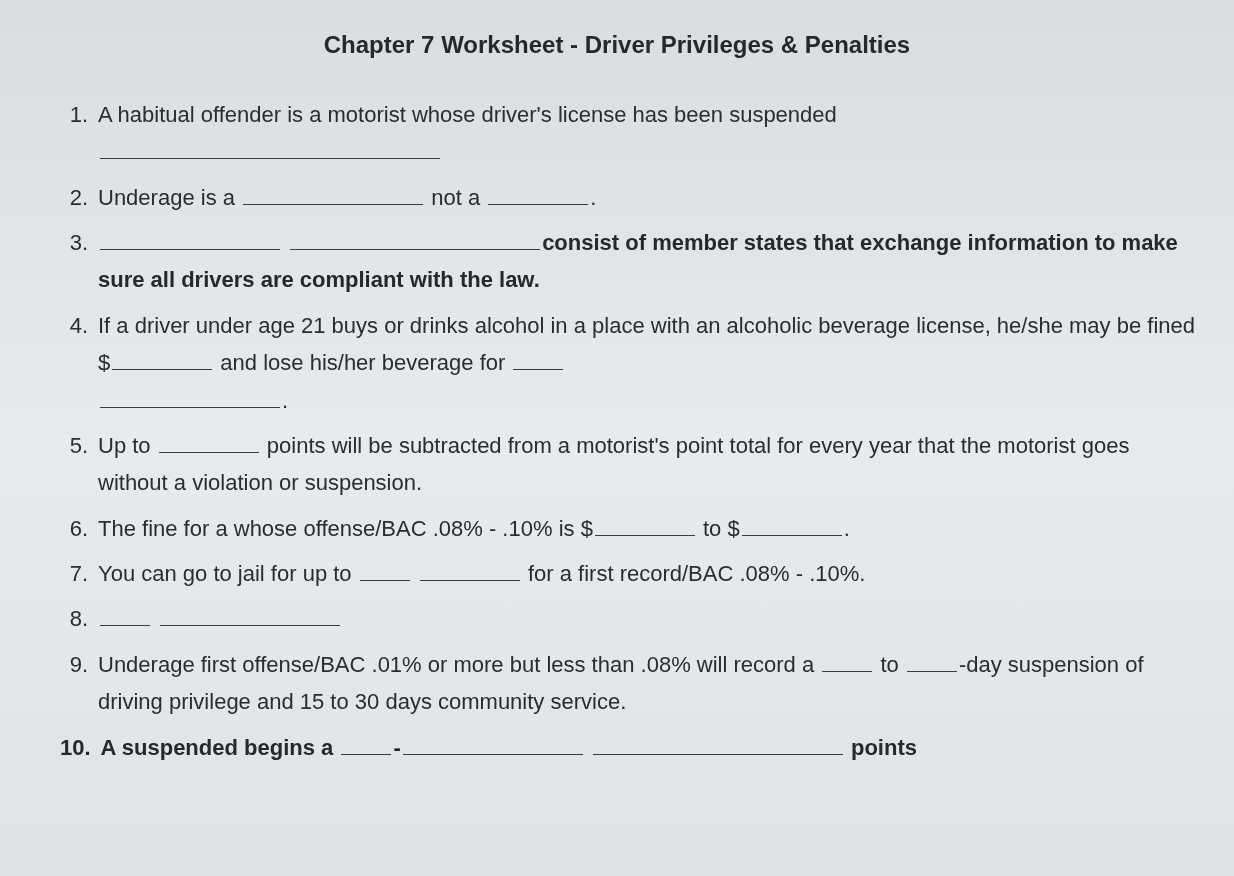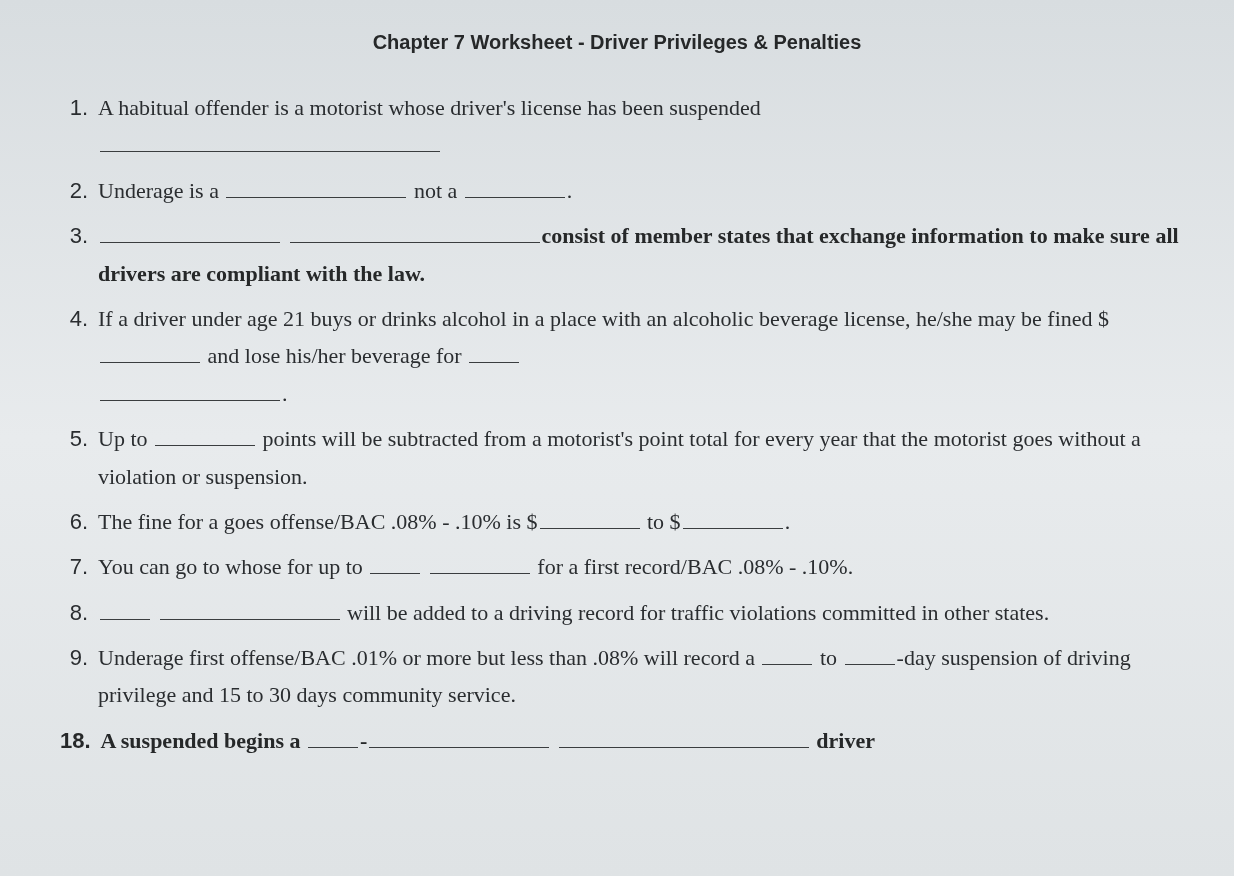--- a/index.html
+++ b/index.html
@@ -13,41 +13,40 @@
       padding: 20px 30px;
       color: #2a2d30;
       font-size: 22px;
       line-height: 1.7;
       min-height: 876px;
       width: 1234px;
     }
     .title {
       text-align: center;
       font-weight: bold;
-      font-size: 20px;
+      font-size: 24px;
       margin-bottom: 30px;
       margin-top: 5px;
       color: #262829;
     }
     .questions {
       padding-left: 30px;
     }
     .question {
       margin-bottom: 8px;
       display: flex;
       align-items: flex-start;
     }
     .q-num {
       min-width: 38px;
       text-align: right;
       padding-right: 10px;
     }
     .q-text {
       flex: 1;
-      font-family: Liberation Serif, serif;
     }
     .bold {
       font-weight: bold;
       color: #262829;
     }
     .blank {
       display: inline-block;
       border-bottom: 1.5px solid #3a3d3f;
       height: 1em;
       vertical-align: baseline;
@@ -106,47 +105,47 @@
   <div class="question">
     <div class="q-num">5.</div>
     <div class="q-text">
       <span>Up to </span><span class="blank blank-md"></span><span> points will be subtracted from a motorist's point total for every year that the motorist goes without a violation or suspension.</span>
     </div>
   </div>
 
   <div class="question">
     <div class="q-num">6.</div>
     <div class="q-text">
-      <span>The fine for a goes offense/BAC .08% - .10% is $</span><span class="blank blank-md"></span><span> to $</span><span class="blank blank-md"></span><span>.</span>
+      <span>The fine for a whose offense/BAC .08% - .10% is $</span><span class="blank blank-md"></span><span> to $</span><span class="blank blank-md"></span><span>.</span>
     </div>
   </div>
 
   <div class="question">
     <div class="q-num">7.</div>
     <div class="q-text">
-      <span>You can go to whose for up to </span><span class="blank blank-sm"></span> <span class="blank blank-md"></span><span> for a first record/BAC .08% - .10%.</span>
+      <span>You can go to jail for up to </span><span class="blank blank-sm"></span> <span class="blank blank-md"></span><span> for a first record/BAC .08% - .10%.</span>
     </div>
   </div>
 
   <div class="question">
     <div class="q-num">8.</div>
     <div class="q-text">
-      <span class="blank blank-sm"></span> <span class="blank blank-lg"></span><span> will be added to a driving record for traffic violations committed in other states.</span>
+      <span class="blank blank-sm"></span> <span class="blank blank-lg"></span>
     </div>
   </div>
 
   <div class="question">
     <div class="q-num">9.</div>
     <div class="q-text">
       <span>Underage first offense/BAC .01% or more but less than .08% will record a </span><span class="blank blank-sm"></span><span> to </span><span class="blank blank-sm"></span><span>-day suspension of driving privilege and 15 to 30 days community service.</span>
     </div>
   </div>
 
   <div class="question">
-    <div class="q-num bold">18.</div>
+    <div class="q-num bold">10.</div>
     <div class="q-text bold">
-      <span>A suspended begins a </span><span class="blank blank-sm"></span><span>-</span><span class="blank blank-lg"></span> <span class="blank blank-xl"></span><span> driver</span>
+      <span>A suspended begins a </span><span class="blank blank-sm"></span><span>-</span><span class="blank blank-lg"></span> <span class="blank blank-xl"></span><span> points</span>
     </div>
   </div>
 
 </div>
 
 <div class="cutoff"></div>
 
 </body></html>

